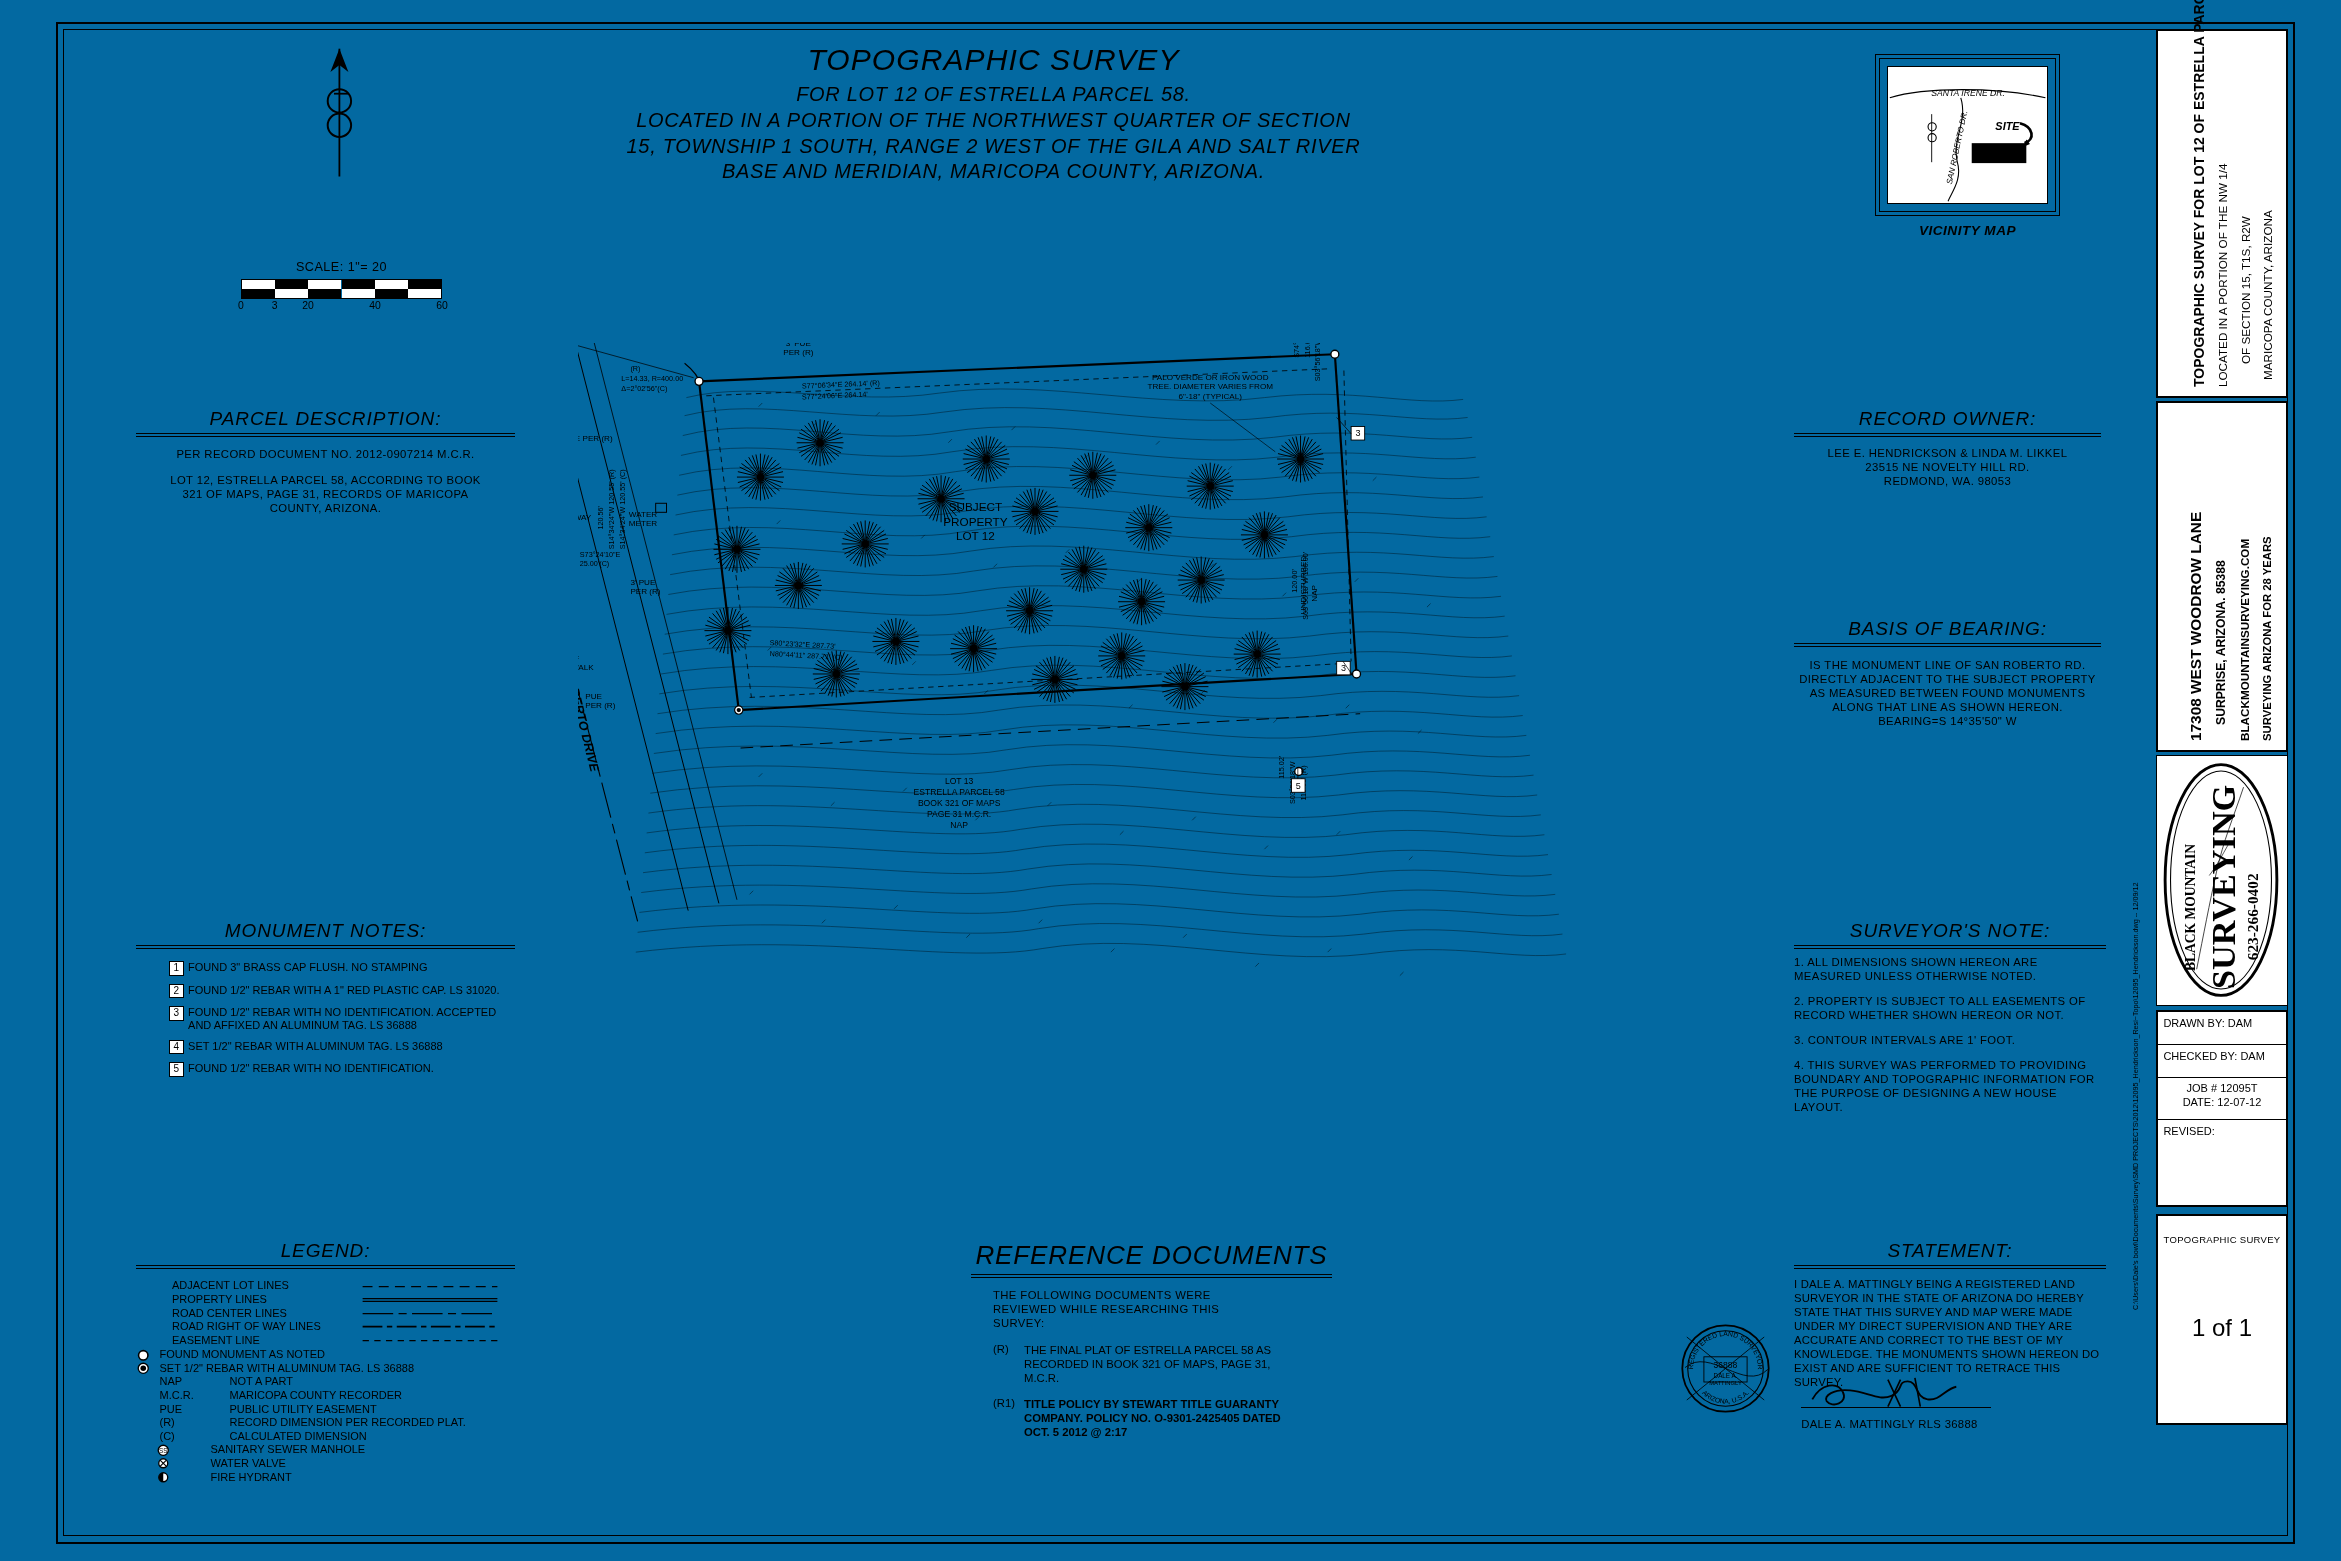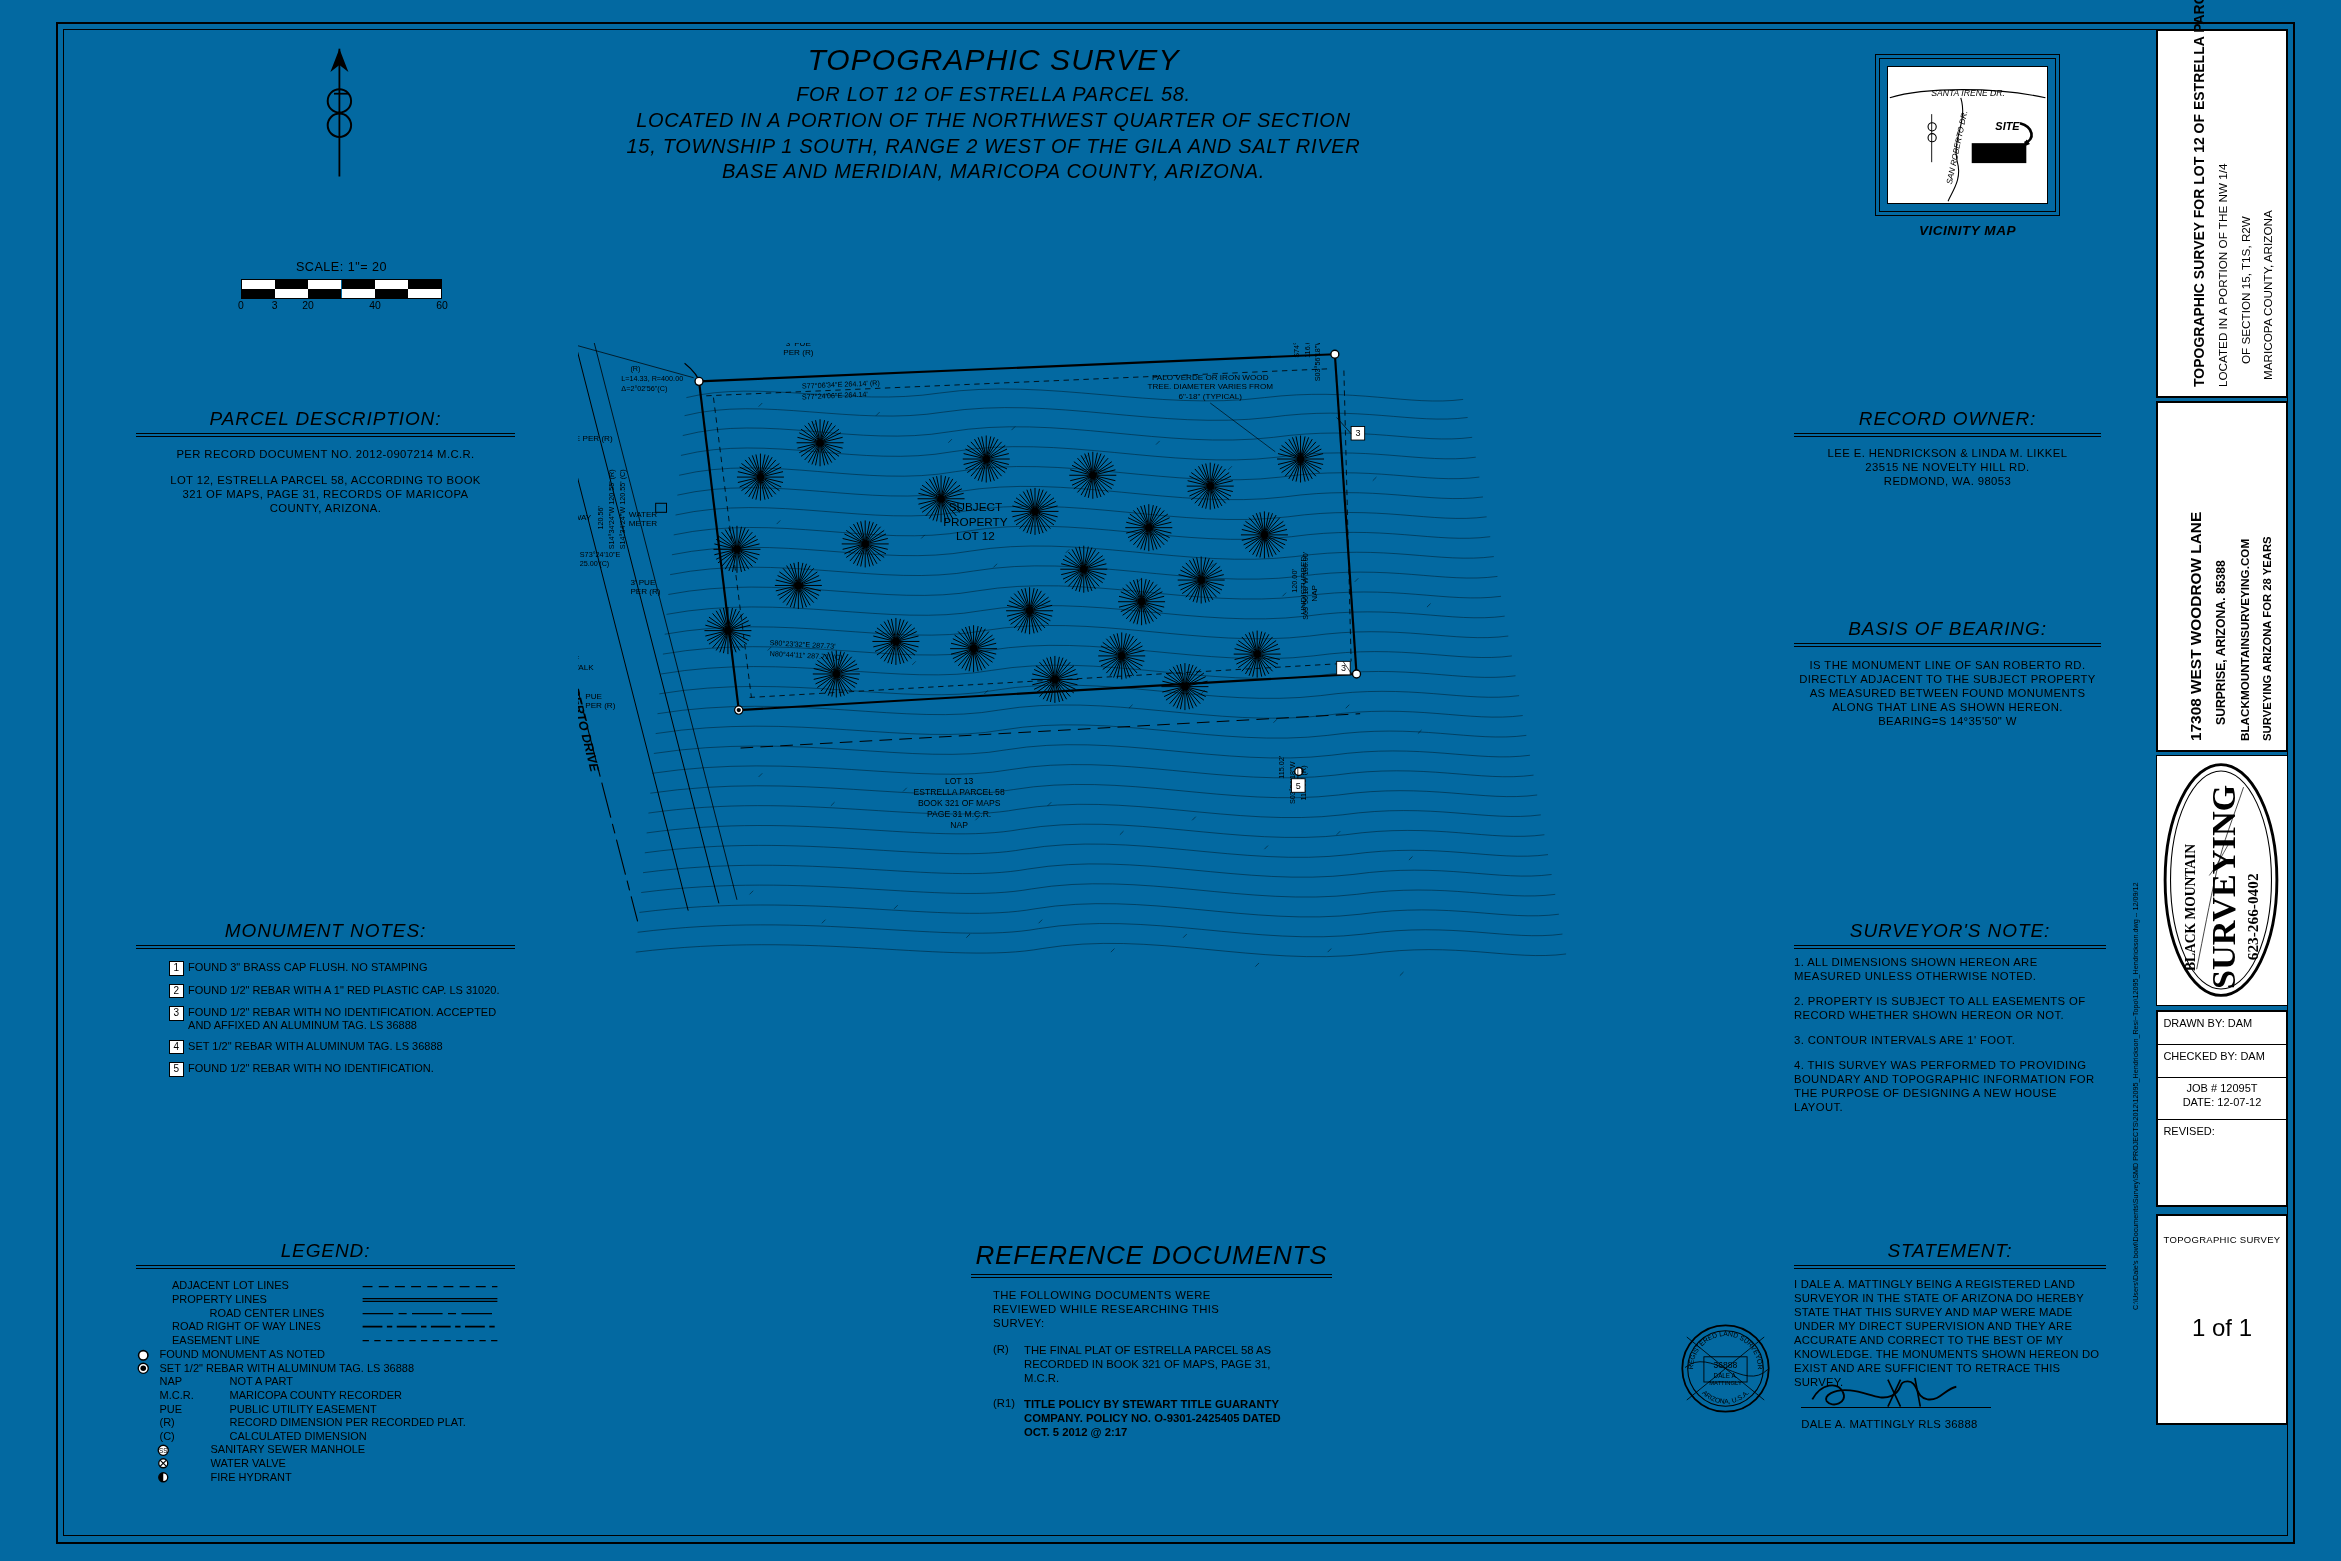--- a/index.html
+++ b/index.html
@@ -202,21 +202,21 @@
       <div class="legend-row">
         <div style="width:190px;">PROPERTY LINES</div>
         <div style="flex:1;">
           <svg width="136" height="7.2" viewBox="0 0 150 8">
               <line x1="0" y1="3" x2="150" y2="3" stroke="#000" stroke-width="1.5"></line>
               <line x1="0" y1="6" x2="150" y2="6" stroke="#000" stroke-width="1.5"></line>
             </svg>
         </div>
       </div>
       <div class="legend-row">
-        <div style="width:190px;text-align:center;">ROAD CENTER LINES</div>
+        <div style="width:190px;">ROAD CENTER LINES</div>
         <div style="flex:1;">
           <svg width="136" height="7.2" viewBox="0 0 150 8">
               <line x1="0" y1="4" x2="150" y2="4" stroke="#000" stroke-width="1.4" stroke-dasharray="34 6 9 6"></line>
             </svg>
         </div>
       </div>
       <div class="legend-row">
         <div style="width:190px;">ROAD RIGHT OF WAY LINES</div>
         <div style="flex:1;">
           <svg width="136" height="7.2" viewBox="0 0 150 8">

